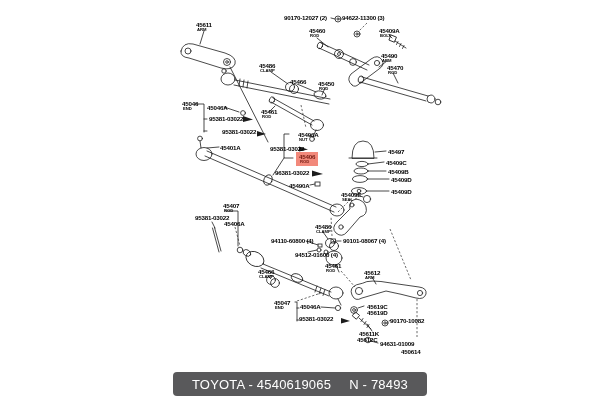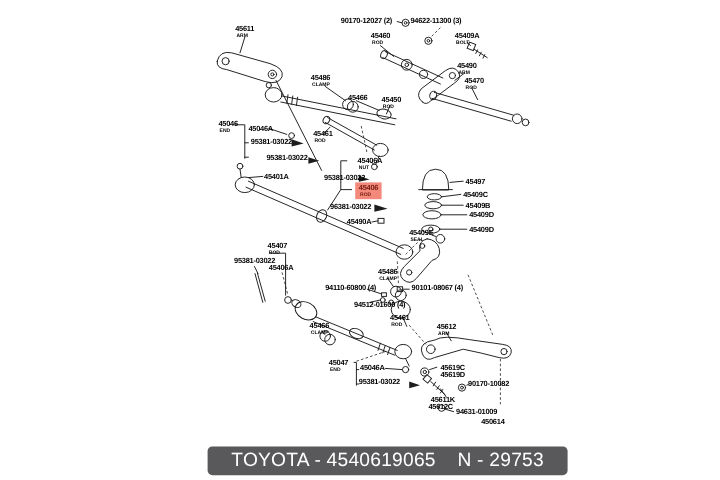--- a/index.html
+++ b/index.html
@@ -9,24 +9,24 @@
   .ln *{stroke:#1c1c1c;stroke-width:.8;fill:none;stroke-linecap:round;}
   .dl *{stroke:#1c1c1c;stroke-width:.65;fill:none;stroke-dasharray:2.2 1.8;}
   .fw *{fill:#1c1c1c;stroke:none;}
   #label-layer{position:absolute;left:0;top:0;width:100%;height:100%;z-index:2;}
   .part-label{position:absolute;font-weight:bold;font-size:6.2px;letter-spacing:-.2px;
               color:#000;line-height:1.15;white-space:nowrap;}
   .part-label .num{display:block;}
   .part-label .sub{display:block;font-size:4.2px;letter-spacing:0;margin-left:1px;font-weight:bold;}
   .part-label.highlighted{background:var(--hl-bg,#f2897b);color:var(--hl-fg,#731a10);
               padding:1px 3px 1px 3px;}
-  #footer-bar{position:absolute;left:173px;top:372px;width:300px;height:24px;
+  #footer-bar{position:absolute;left:173px;top:372px;width:254px;height:24px;
               background:var(--bar-bg,#59595b);border-radius:4px;color:var(--bar-fg,#fff);
               display:flex;align-items:center;justify-content:center;gap:18px;
-              font-size:16px;z-index:3;letter-spacing:.2px;}
+              font-size:13px;z-index:3;letter-spacing:.2px;}
 </style>
 </head>
 <body>
 
 <div id="stage">
 
   <svg id="drawing" width="600" height="400" viewBox="0 0 600 400">
     <g class="ln">
 
       <path d="M181,51 Q183,42 193,44 L225,53 Q237,57 235,64 Q232,71 221,68 L189,58 Q180,57 181,51 Z"></path>
@@ -367,16 +367,16 @@
       <div class="part-label" style="left: 380px; top: 340px;">
         <span class="num">94631-01009</span>
       </div>
       <div class="part-label" style="left: 401px; top: 348px;">
         <span class="num">450614</span>
       </div>
     </div>
 
   <div id="footer-bar">
     <span>TOYOTA - 4540619065</span>
-    <span>N - 29753</span>
+    <span>N - 78493</span>
   </div>
 
 </div>
 
 </body></html>

